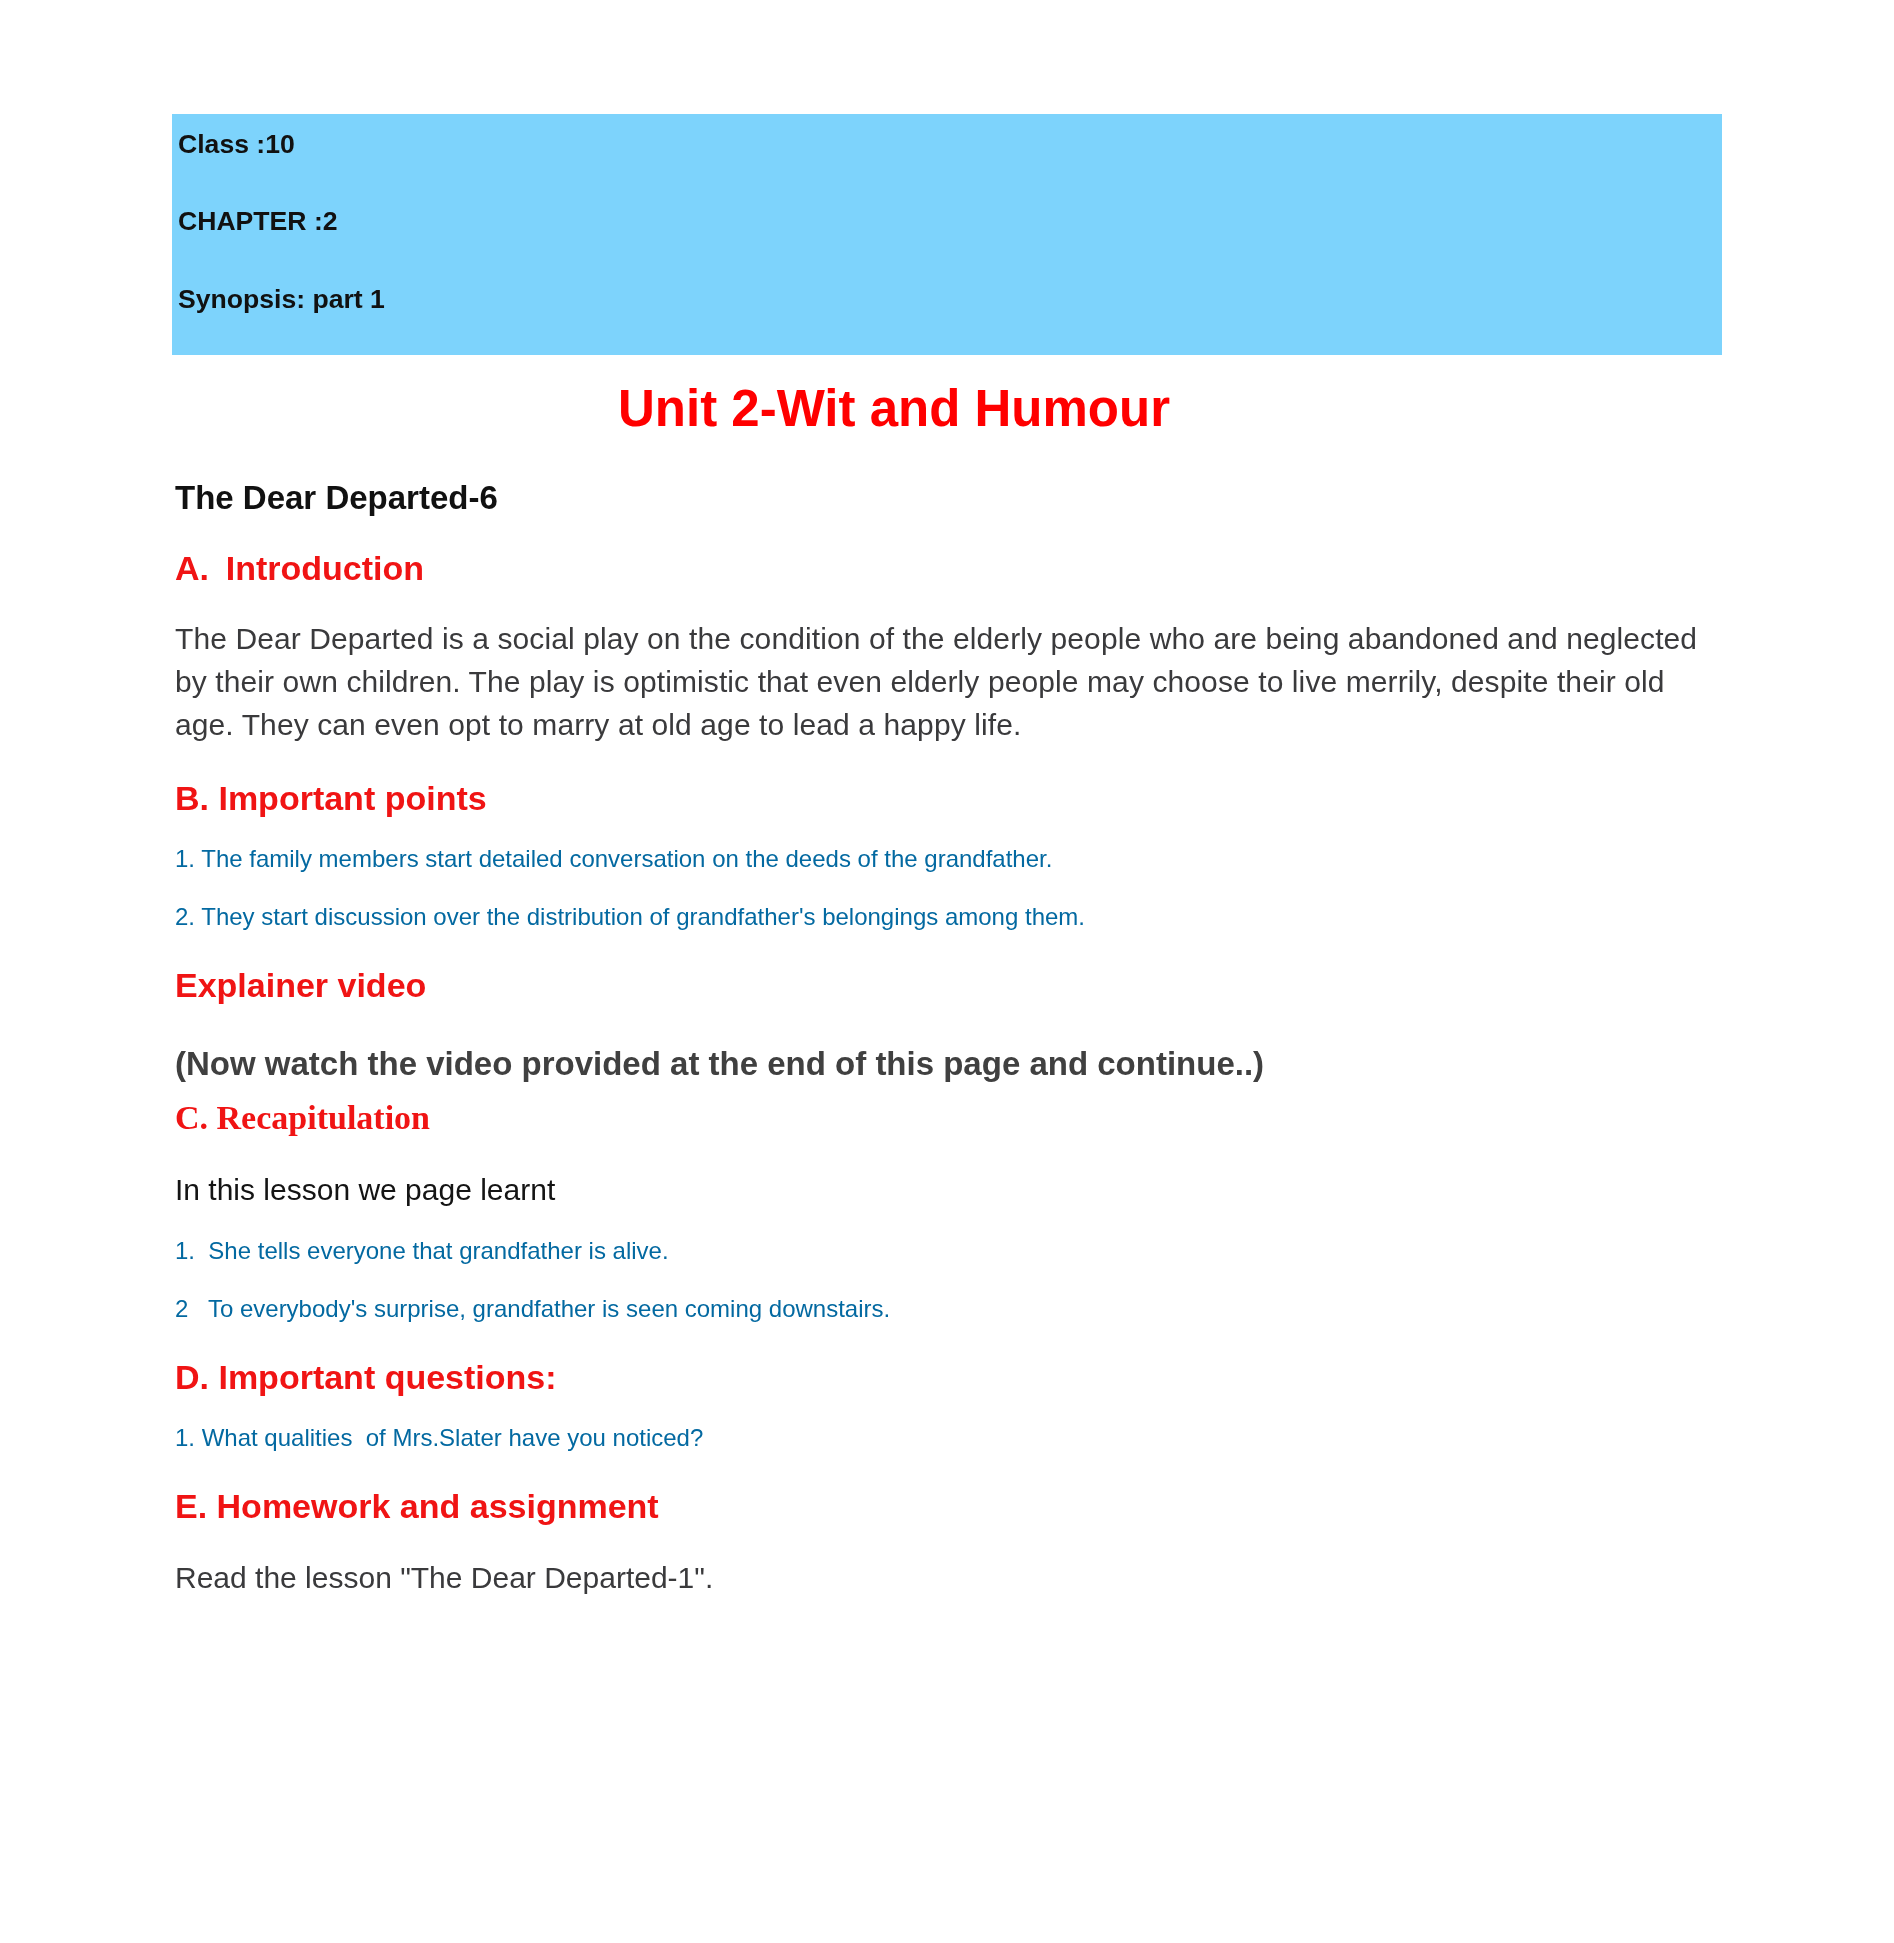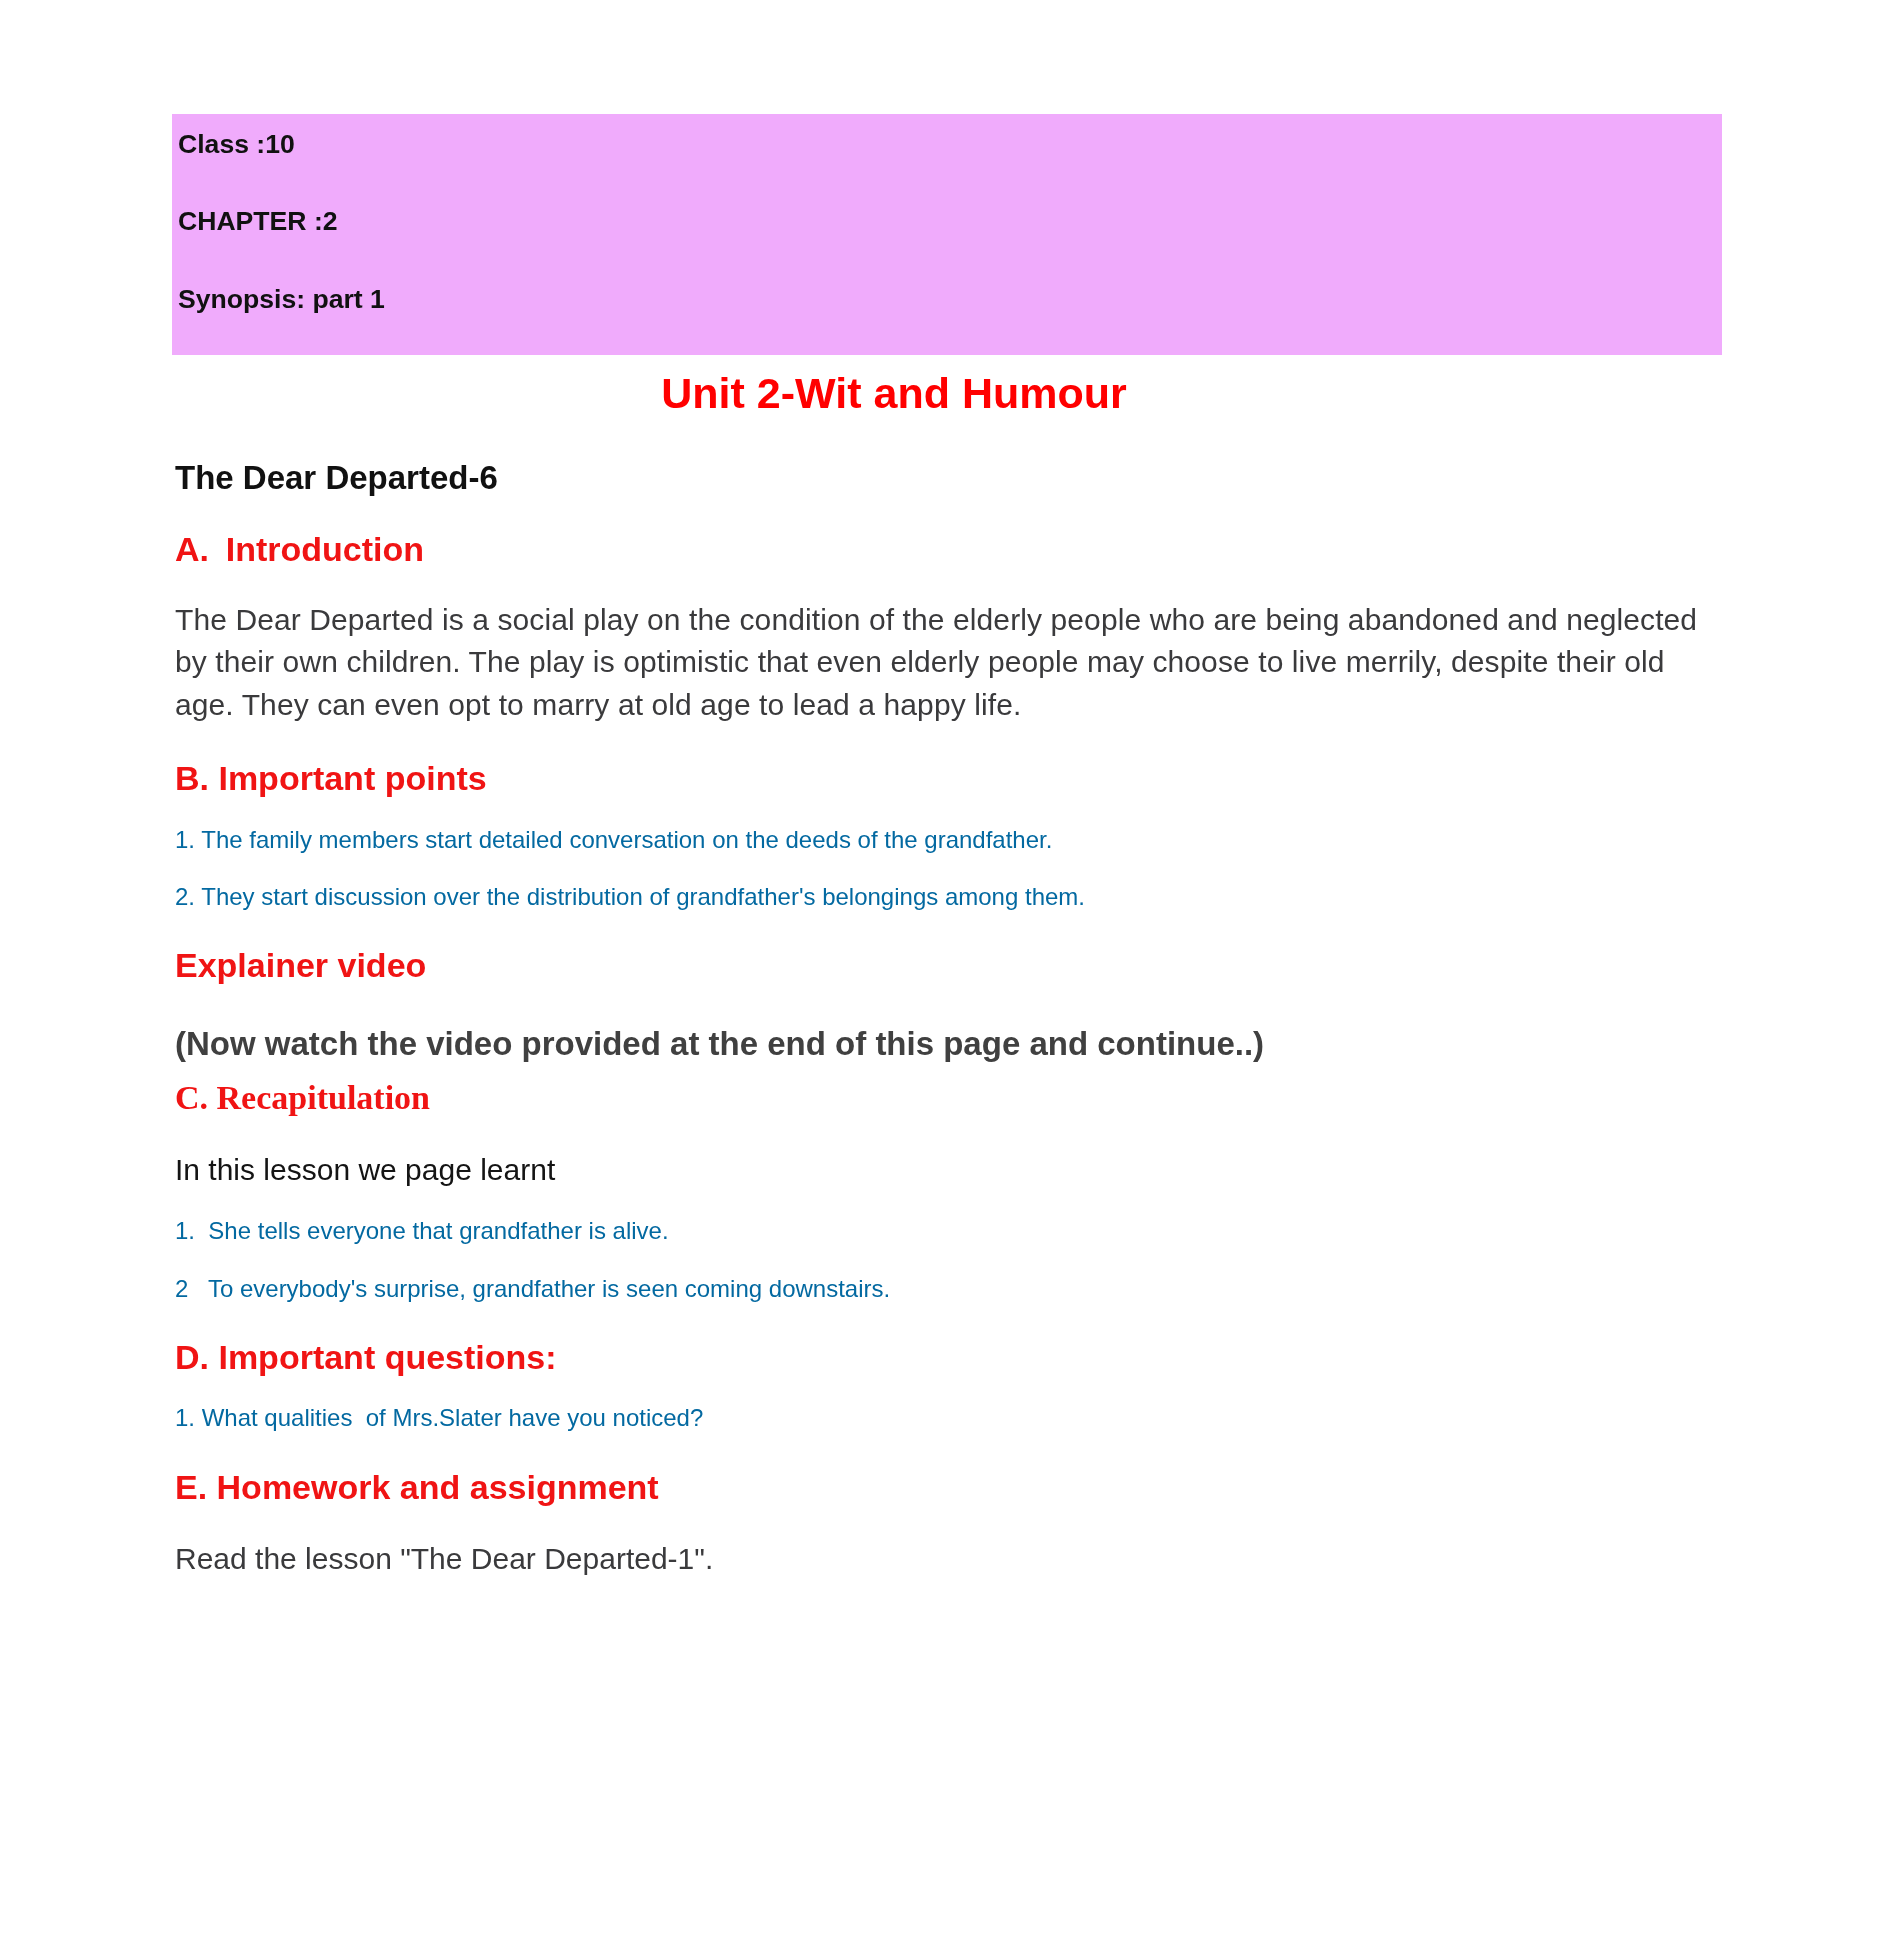--- a/index.html
+++ b/index.html
@@ -22,21 +22,21 @@
     box-sizing: border-box;
   }
 
   
   .header-banner {
     position: absolute;
     left: 172px;
     top: 114px;
     width: 1550px;
     height: 241px;
-    background: #f0abfc;
+    background: #7dd3fc;
     box-sizing: border-box;
     padding: 16.7px 0 0 6px;
   }
   .header-line {
     font-family: "Liberation Sans", sans-serif;
     font-size: 26.6px;
     font-weight: bold;
     color: #111111;
     line-height: 1.0;
     letter-spacing: 0px;
@@ -48,25 +48,25 @@
   
   .content {
     position: absolute;
     left: 172px;
     top: 354px;
     width: 1550px;
   }
 
   .doc-title {
     text-align: center;
-    font-size: 43px;
+    font-size: 51px;
     font-weight: bold;
     color: #FF0000;
     line-height: 1.1;
-    margin: 16px 0 0 0;
+    margin: 27px 0 0 0;
     padding-right: 106px;
     white-space: pre;
   }
 
   .lesson-title {
     font-size: 33px;
     font-weight: bold;
     color: #111111;
     margin: 43px 0 0 3px;
     line-height: 1.1;

